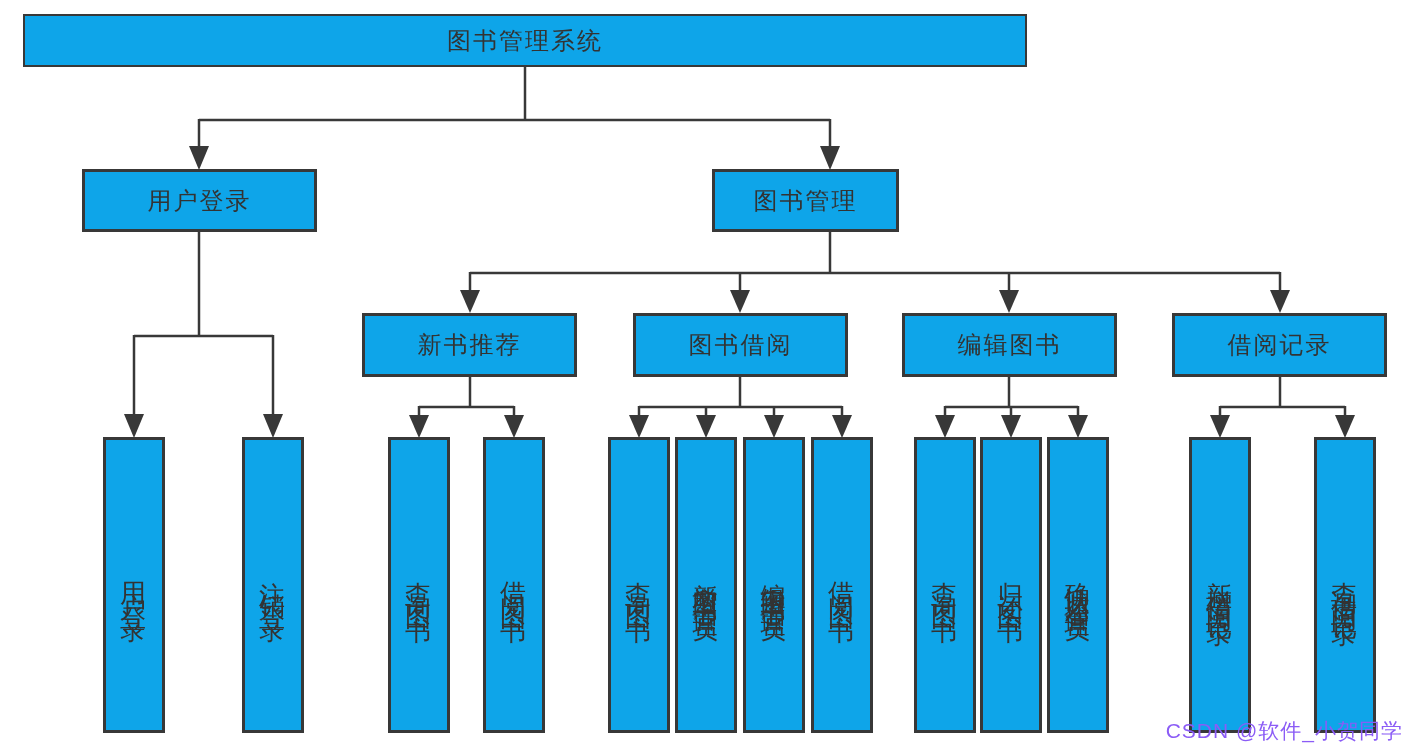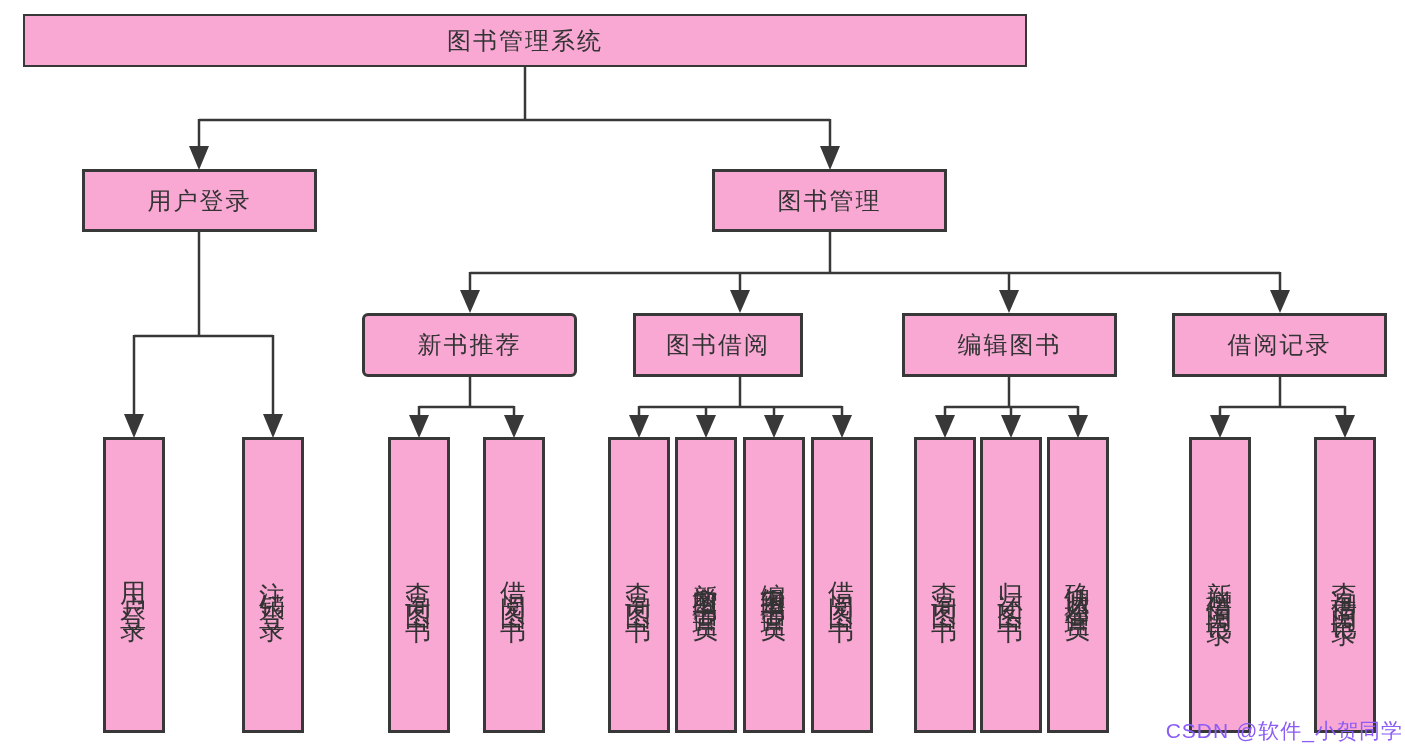--- a/index.html
+++ b/index.html
@@ -16,21 +16,21 @@
 
   .connectors {
     position: absolute;
     left: 0; top: 0;
     width: 1405px; height: 747px;
     z-index: 0;
   }
 
   .node {
     position: absolute;
-    background: #f9a8d4;
+    background: #0ea5e9;
     border: 3px solid #383838;
     color: #333333;
     display: flex;
     align-items: center;
     justify-content: center;
     z-index: 1;
   }
   .node.root { border-width: 2px; }
 
   .h-label {
@@ -139,28 +139,28 @@
     </g>
   </svg>
 
   <div class="node root" style="left:23px; top:14px; width:1004px; height:53px;">
     <span class="h-label">图书管理系统</span>
   </div>
 
   <div class="node" style="left:82px; top:169px; width:235px; height:63px;">
     <span class="h-label">用户登录</span>
   </div>
-  <div class="node" style="left:712px; top:169px; width:235px; height:63px;">
+  <div class="node" style="left:712px; top:169px; width:187px; height:63px;">
     <span class="h-label">图书管理</span>
   </div>
 
-  <div class="node" style="left:362px; top:313px; width:215px; height:64px;border-radius:6px;">
+  <div class="node" style="left:362px; top:313px; width:215px; height:64px;">
     <span class="h-label">新书推荐</span>
   </div>
-  <div class="node" style="left:633px; top:313px; width:170px; height:64px;">
+  <div class="node" style="left:633px; top:313px; width:215px; height:64px;">
     <span class="h-label">图书借阅</span>
   </div>
   <div class="node" style="left:902px; top:313px; width:215px; height:64px;">
     <span class="h-label">编辑图书</span>
   </div>
   <div class="node" style="left:1172px; top:313px; width:215px; height:64px;">
     <span class="h-label">借阅记录</span>
   </div>
 
   <div class="node leaf" style="left:103px;">

